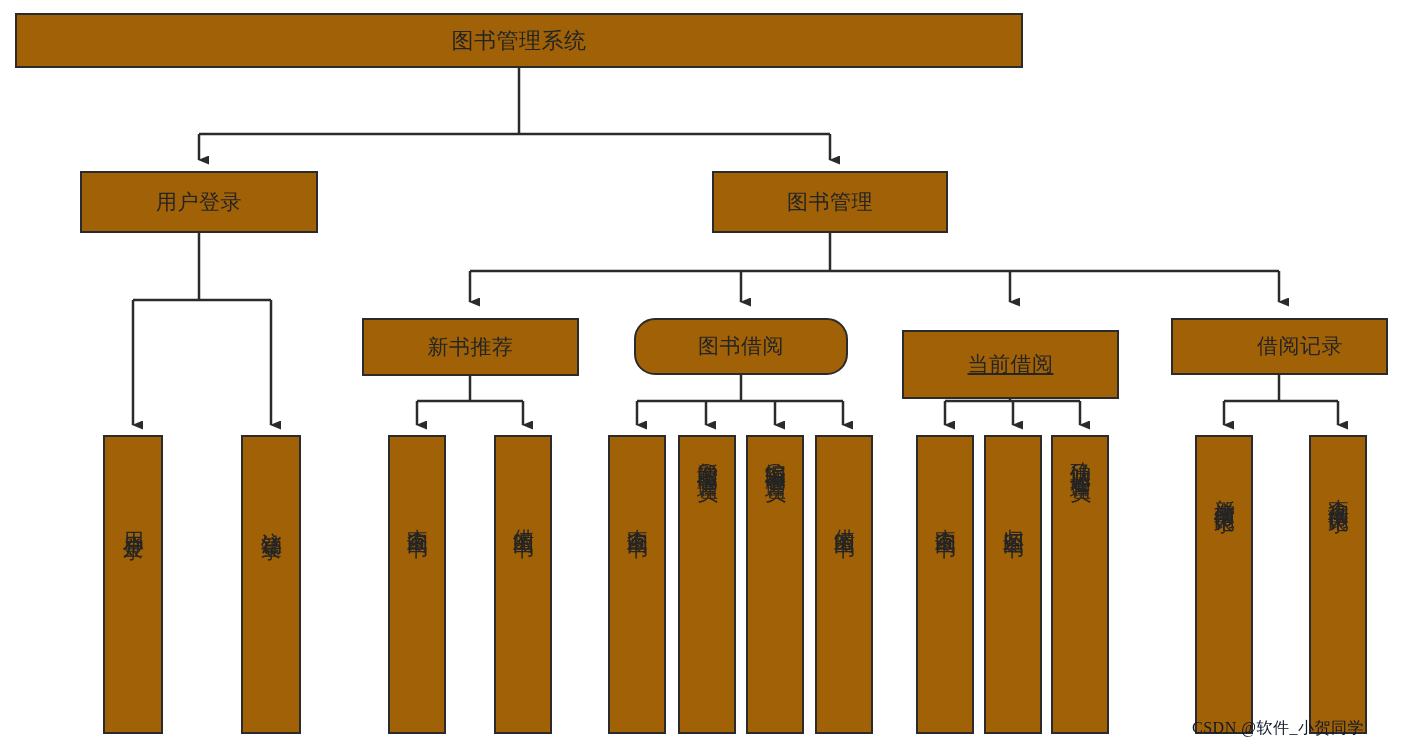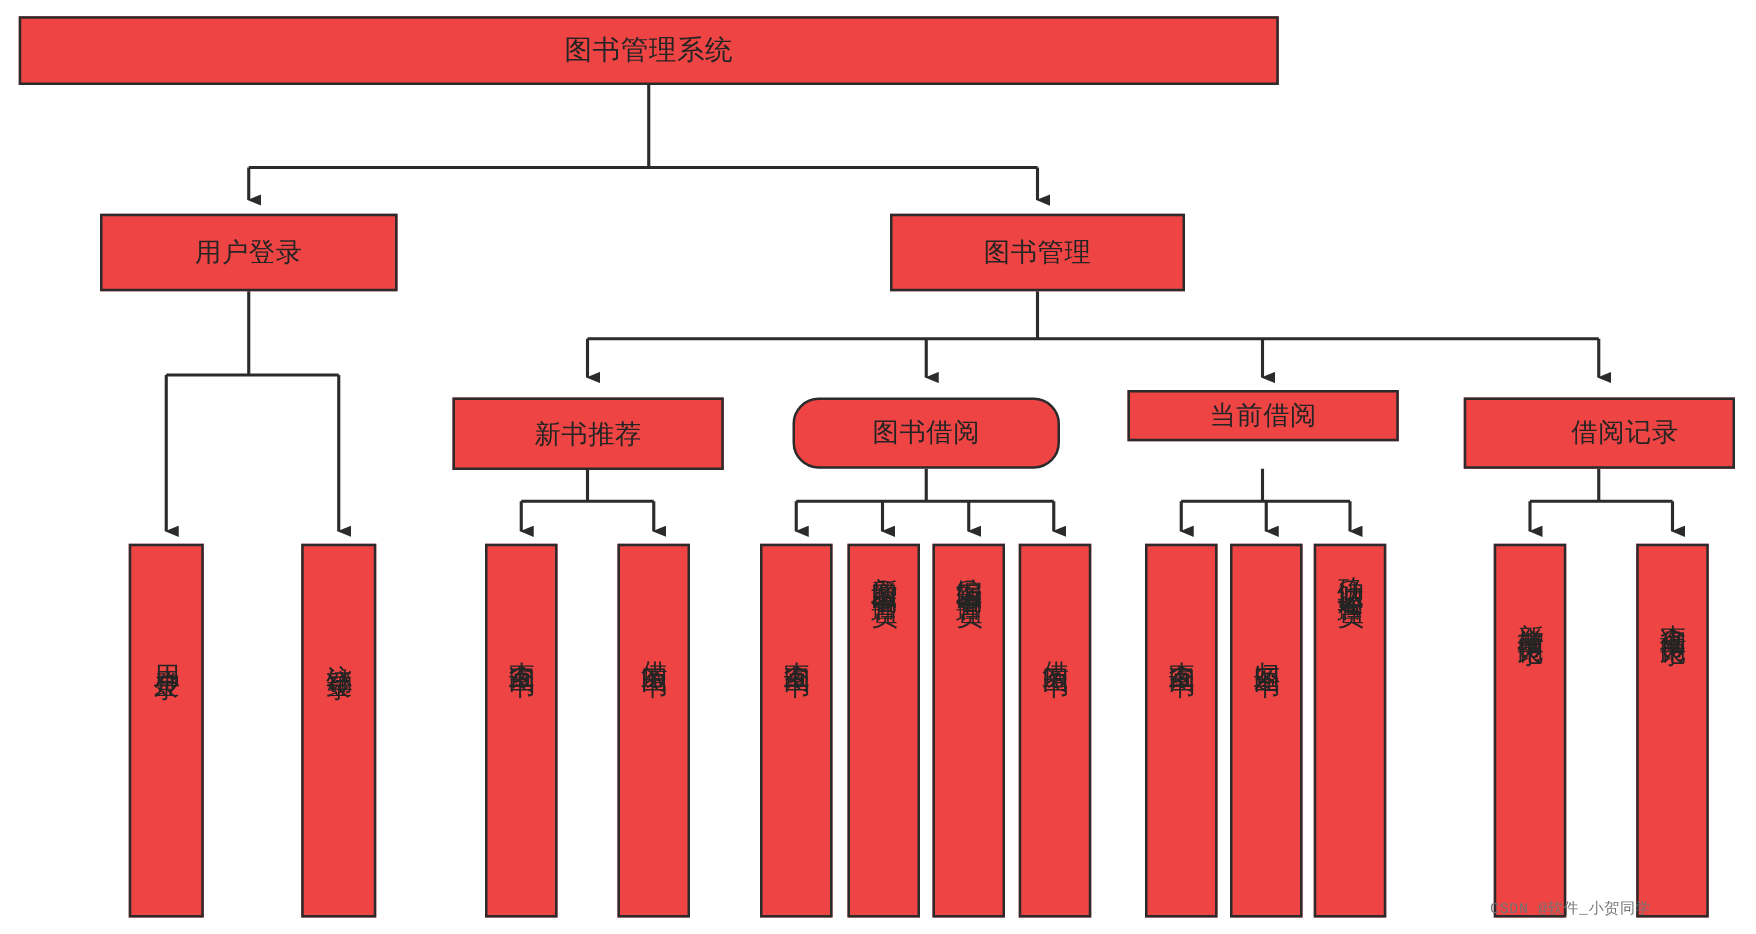--- a/index.html
+++ b/index.html
@@ -21,21 +21,21 @@
     position: absolute;
     left: 0;
     top: 0;
     width: 1405px;
     height: 747px;
     pointer-events: none;
   }
   .node {
     position: absolute;
     box-sizing: border-box;
-    background: #ef4444;
+    background: #a16207;
     border: 2px solid #2b2b2b;
     display: flex;
     align-items: center;
     justify-content: center;
     color: #262626;
   }
   .node .label {
     font-size: 21px;
     line-height: 1.05;
     letter-spacing: 0.5px;
@@ -51,25 +51,25 @@
   .node.leaf .label {
     writing-mode: vertical-rl;
     text-orientation: upright;
     white-space: nowrap;
     font-size: 21px;
     letter-spacing: 3px;
     line-height: 1;
   }
   .watermark {
     position: absolute;
-    font-size: 12px;
-    color: #737373;
+    font-size: 16px;
+    color: #0f172a;
     letter-spacing: 0.5px;
     white-space: nowrap;
-    font-family: Liberation Mono, monospace;
+    font-family: Liberation Serif, serif;
   }
 </style>
 </head>
 <body>
 
 <div id="canvas">
 
   <svg class="edges" viewBox="0 0 1405 747">
     <defs>
       <marker id="arrow" markerWidth="9" markerHeight="11" refX="4.5" refY="10" orient="auto" markerUnits="userSpaceOnUse">
@@ -130,21 +130,21 @@
   <div class="node" style="left:712px; top:171px; width:236px; height:62px;text-align:right;">
     <span class="label">图书管理</span>
   </div>
 
   <div class="node" style="left:362px; top:318px; width:217px; height:58px;">
     <span class="label">新书推荐</span>
   </div>
   <div class="node" style="left:634px; top:318px; width:214px; height:57px;border-radius:21px;">
     <span class="label">图书借阅</span>
   </div>
-  <div class="node" style="left:902px; top:312px; width:217px; height:41px;">
+  <div class="node" style="left:902px; top:330px; width:217px; height:69px;text-decoration:underline;">
     <span class="label">当前借阅</span>
   </div>
   <div class="node" style="left:1171px; top:318px; width:217px; height:57px;padding-left:41px;">
     <span class="label">借阅记录</span>
   </div>
 
   <div class="node leaf" style="left:103px; top:435px; width:60px; height:299px; padding-top:78px;">
     <span class="label">用户登录</span>
   </div>
   <div class="node leaf" style="left:241px; top:435px; width:60px; height:299px; padding-top:78px;">

